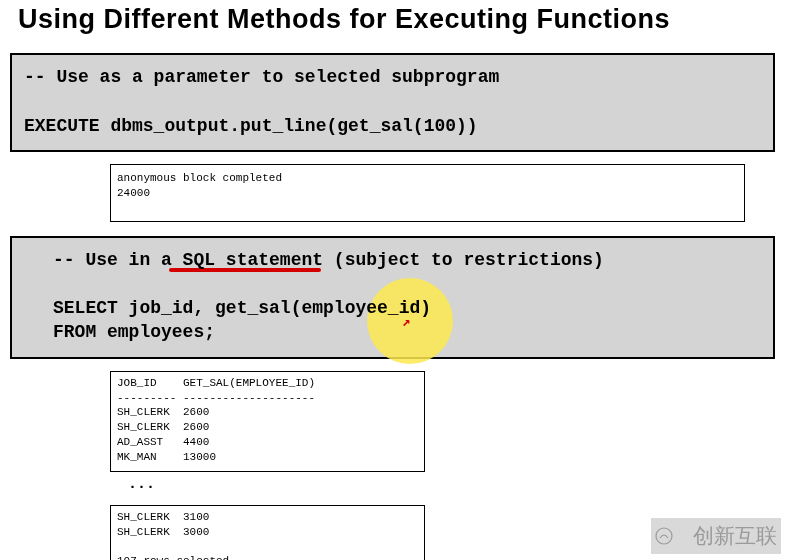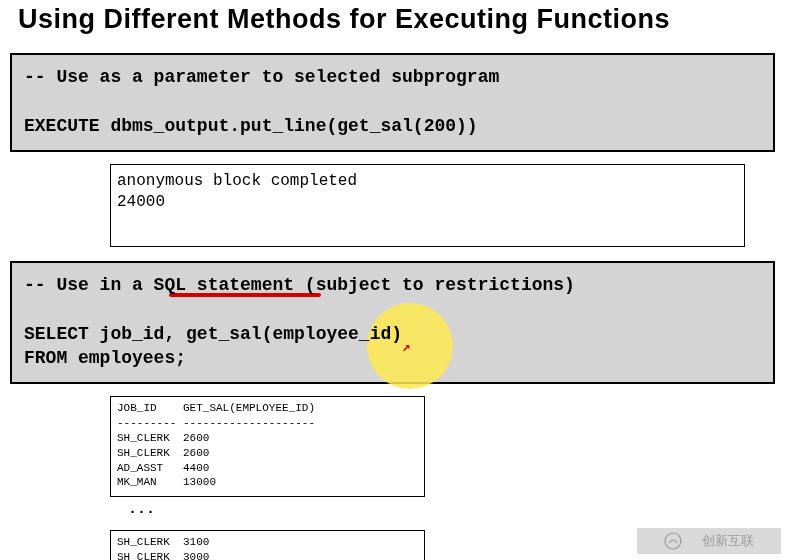--- a/index.html
+++ b/index.html
@@ -27,23 +27,23 @@
       font-size: 18px;
       font-weight: bold;
       color: #000;
       line-height: 1.35;
       white-space: pre-wrap;
     }
     .output-block {
       background: #ffffff;
       border: 1px solid #000;
       margin: 12px 40px 0 110px;
-      padding: 6px 6px 32px 6px;
+      padding: 6px 6px 20px 6px;
       font-family: "Courier New", monospace;
-      font-size: 16px;
+      font-size: 11px;
       color: #000;
       line-height: 1.35;
       white-space: pre;
     }
     .output-block-small {
       background: #ffffff;
       border: 1px solid #000;
       margin: 12px 360px 0 110px;
       padding: 4px 6px 6px 6px;
       font-family: "Courier New", monospace;
@@ -77,35 +77,35 @@
       position: absolute;
       left: 355px;
       top: 40px;
       width: 86px;
       height: 86px;
       background: #fce94f;
       border-radius: 50%;
       opacity: 0.85;
       z-index: 0;
     }
-    .code-text { position: relative; z-index: 1; white-space: pre-wrap; }
+    .code-text { position: relative; z-index: 1; white-space: pre-wrap; margin-left: 29px; }
     .ellipsis {
       font-family: "Courier New", monospace;
       font-size: 15px;
       font-weight: bold;
       margin: 4px 0 0 128px;
     }
     .watermark {
       position: absolute;
       right: 4px;
       bottom: 6px;
       background: #d9d9d9;
       color: #9a9a9a;
-      font-size: 13px;
-      padding: 4px 27px;
+      font-size: 21px;
+      padding: 4px 4px;
       font-family: "SimSun", serif;
       display: flex;
       align-items: center;
       gap: 20px;
     }
     .watermark svg { flex-shrink: 0; }
     .pointer-arrow {
       position: absolute;
       left: 390px;
       top: 75px;
@@ -114,21 +114,21 @@
       z-index: 2;
     }
   </style>
 </head>
 <body>
 
 <div class="page-title">Using Different Methods for Executing Functions</div>
 
 <div class="code-block"><span>-- Use as a parameter to selected subprogram</span>
 
-<span>EXECUTE dbms_output.put_line(get_sal(200))</span></div>
+<span>EXECUTE dbms_output.put_line(get_sal(100))</span></div>
 
 <div class="output-block">anonymous block completed
 24000</div>
 
 <div class="code-block-2">
   <div class="highlight-circle"></div>
   <div class="pointer-arrow">↗</div>
   <div class="code-text"><span>-- Use in a SQL statement (subject to restrictions)</span>
 
 <span>SELECT job_id, get_sal(employee_id)

